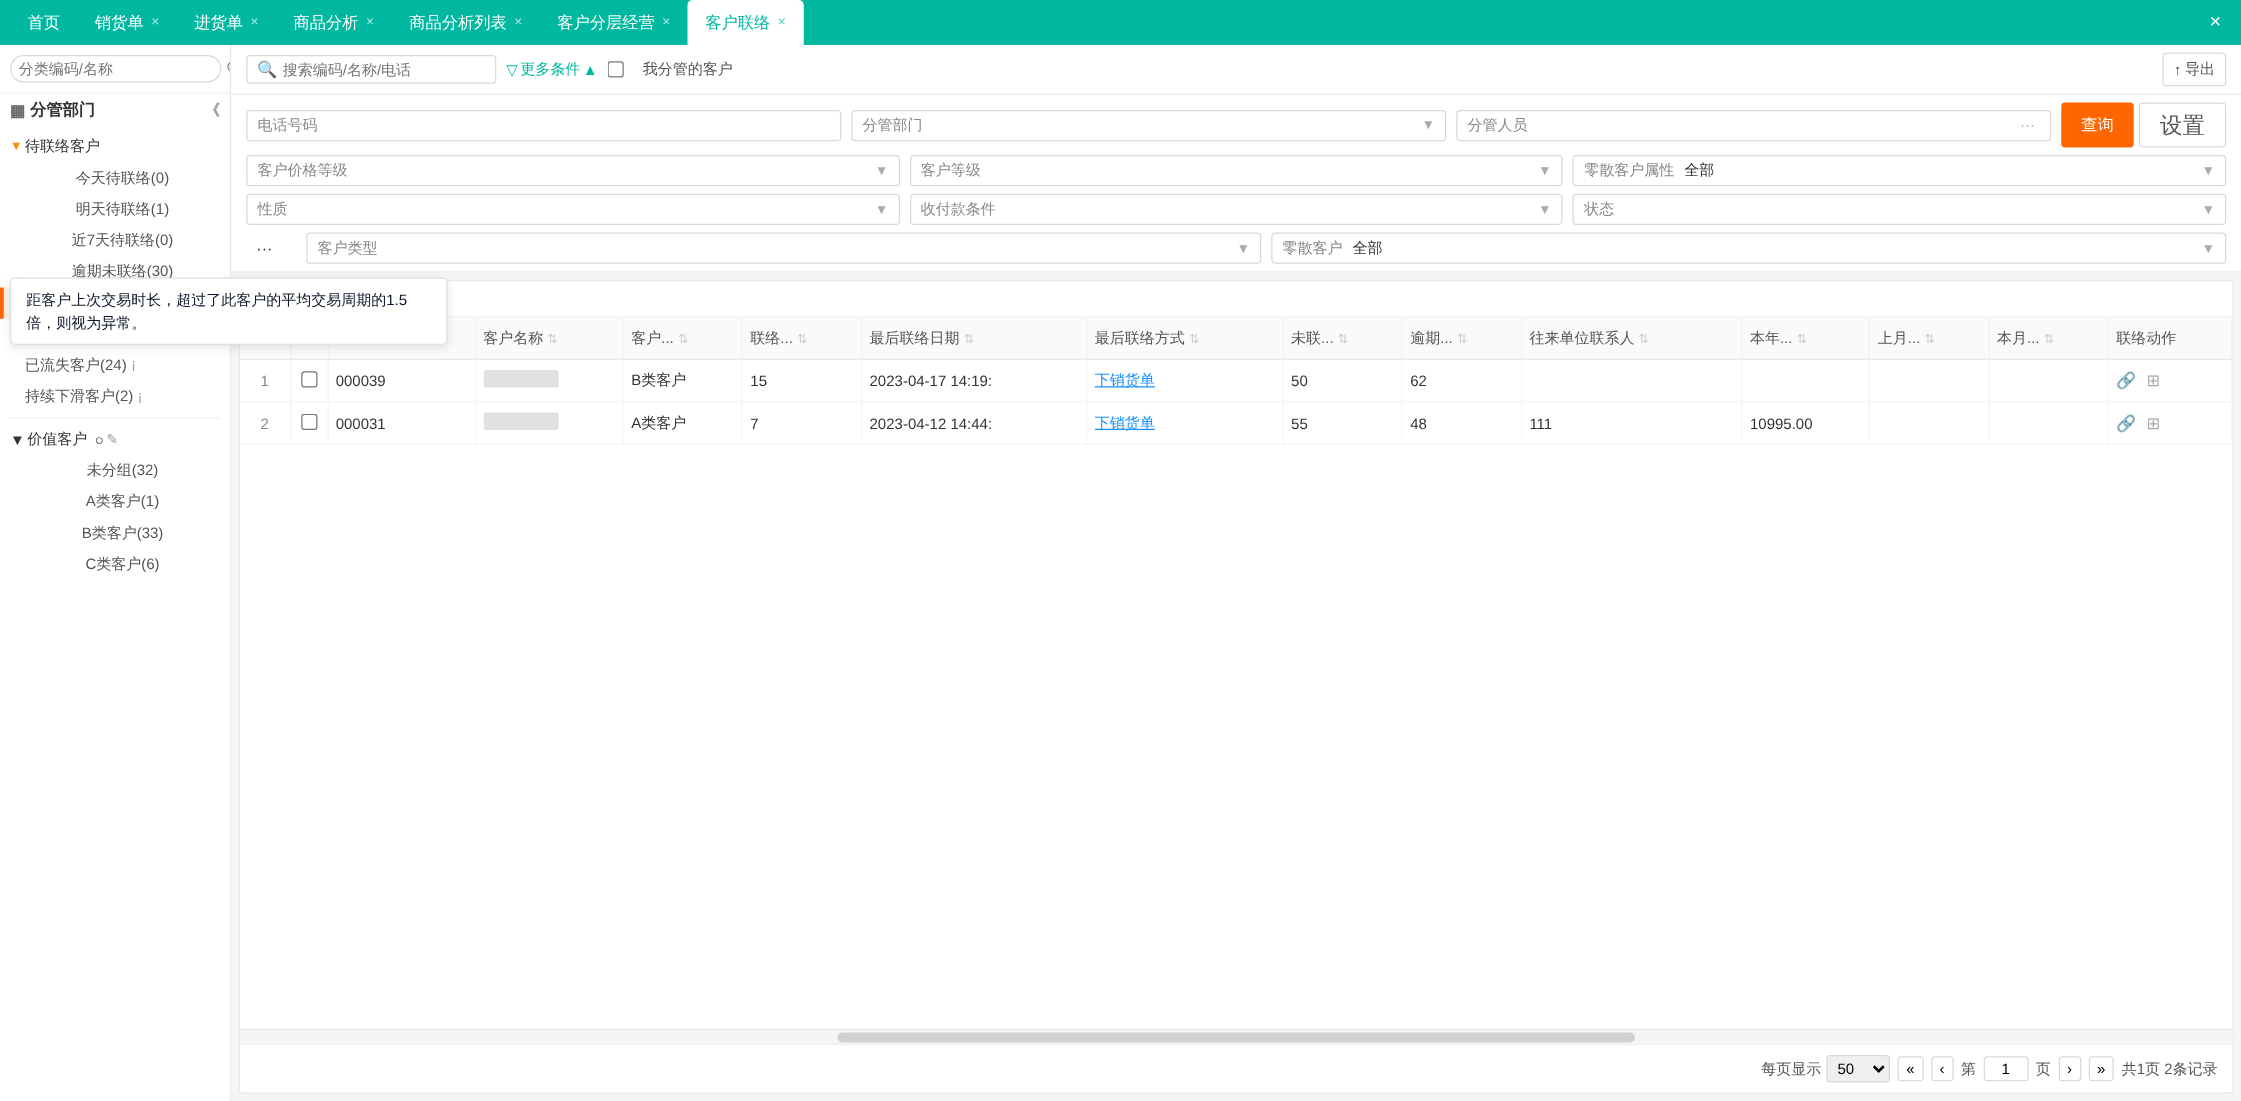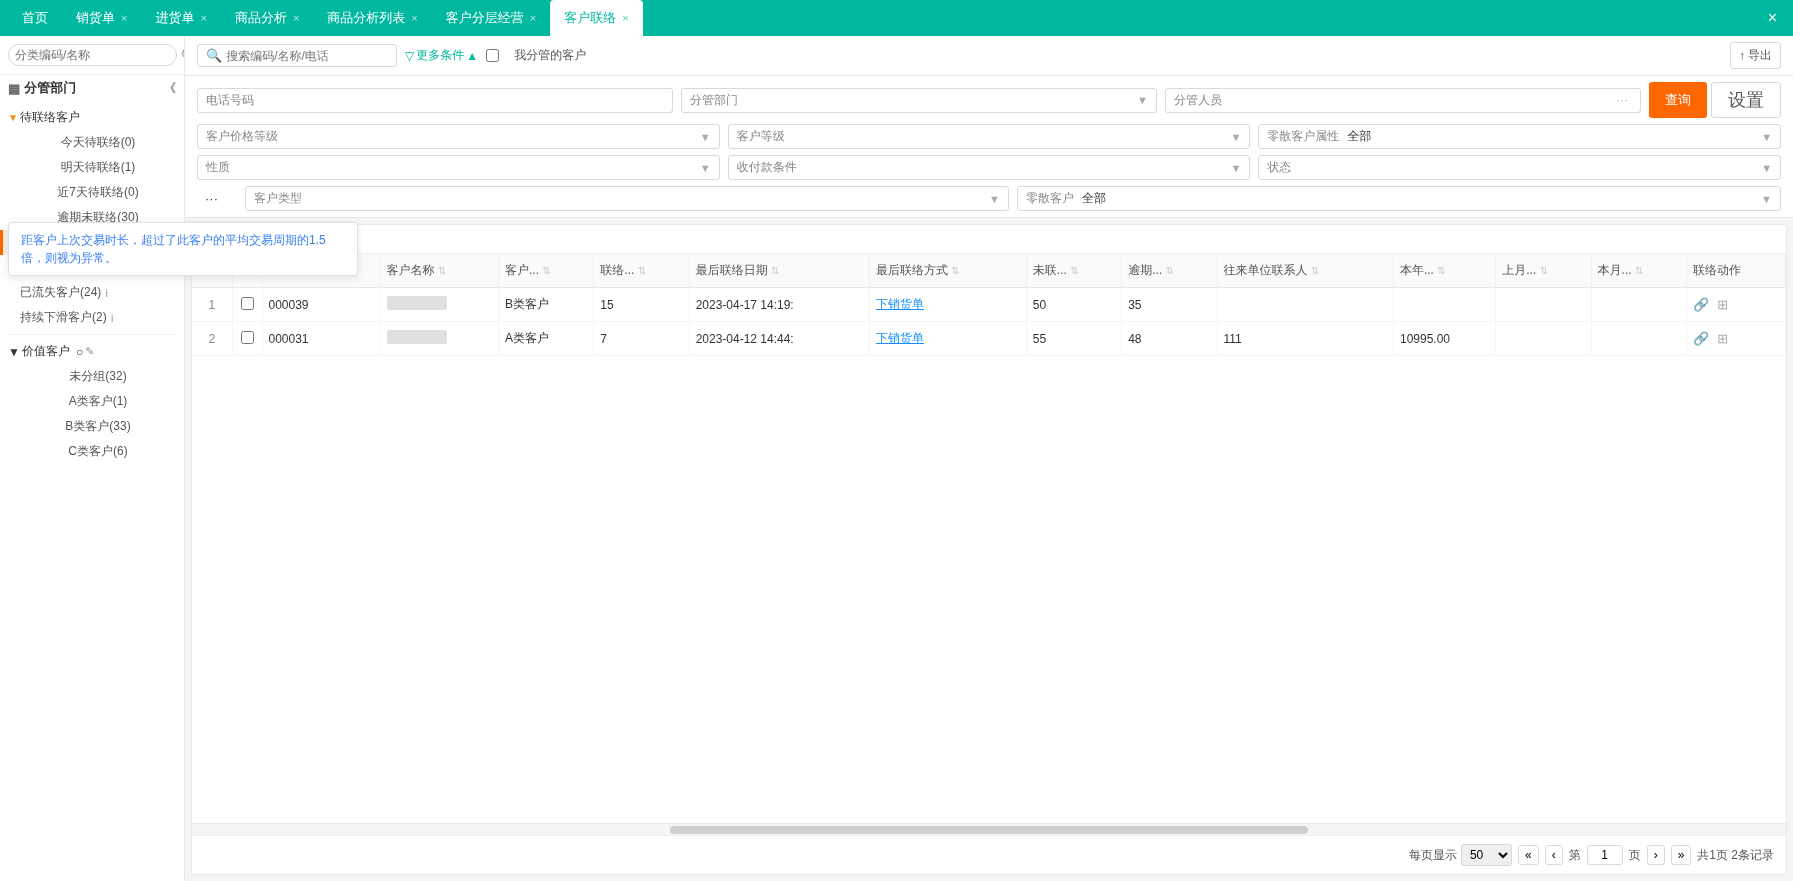--- a/index.html
+++ b/index.html
@@ -278,21 +278,21 @@
     
     .tooltip-popup {
       position: absolute;
       top: 222px;
       left: 8px;
       background: #fff;
       border: 1px solid #e0e0e0;
       border-radius: 4px;
       padding: 8px 12px;
       font-size: 12px;
-      color: #3b82f6;
+      color: #0f172a;
       z-index: 100;
       box-shadow: 0 2px 8px rgba(0,0,0,0.1);
       max-width: 350px;
       line-height: 1.5;
     }
 
     
     .table-wrapper {
       flex: 1;
       background: #fff;
@@ -687,21 +687,21 @@
               <td>
                 <span class="customer-name-blurred"></span>
               </td>
               <td>B类客户</td>
               <td>15</td>
               <td>2023-04-17 14:19:</td>
               <td>
                 <span class="link-text">下销货单</span>
               </td>
               <td>50</td>
-              <td>35</td>
+              <td>62</td>
               <td></td>
               <td></td>
               <td></td>
               <td></td>
               <td>
                 <div class="action-icons">
                   <span class="action-icon">🔗</span>
                   <span class="action-icon">⊞</span>
                 </div>
               </td>

